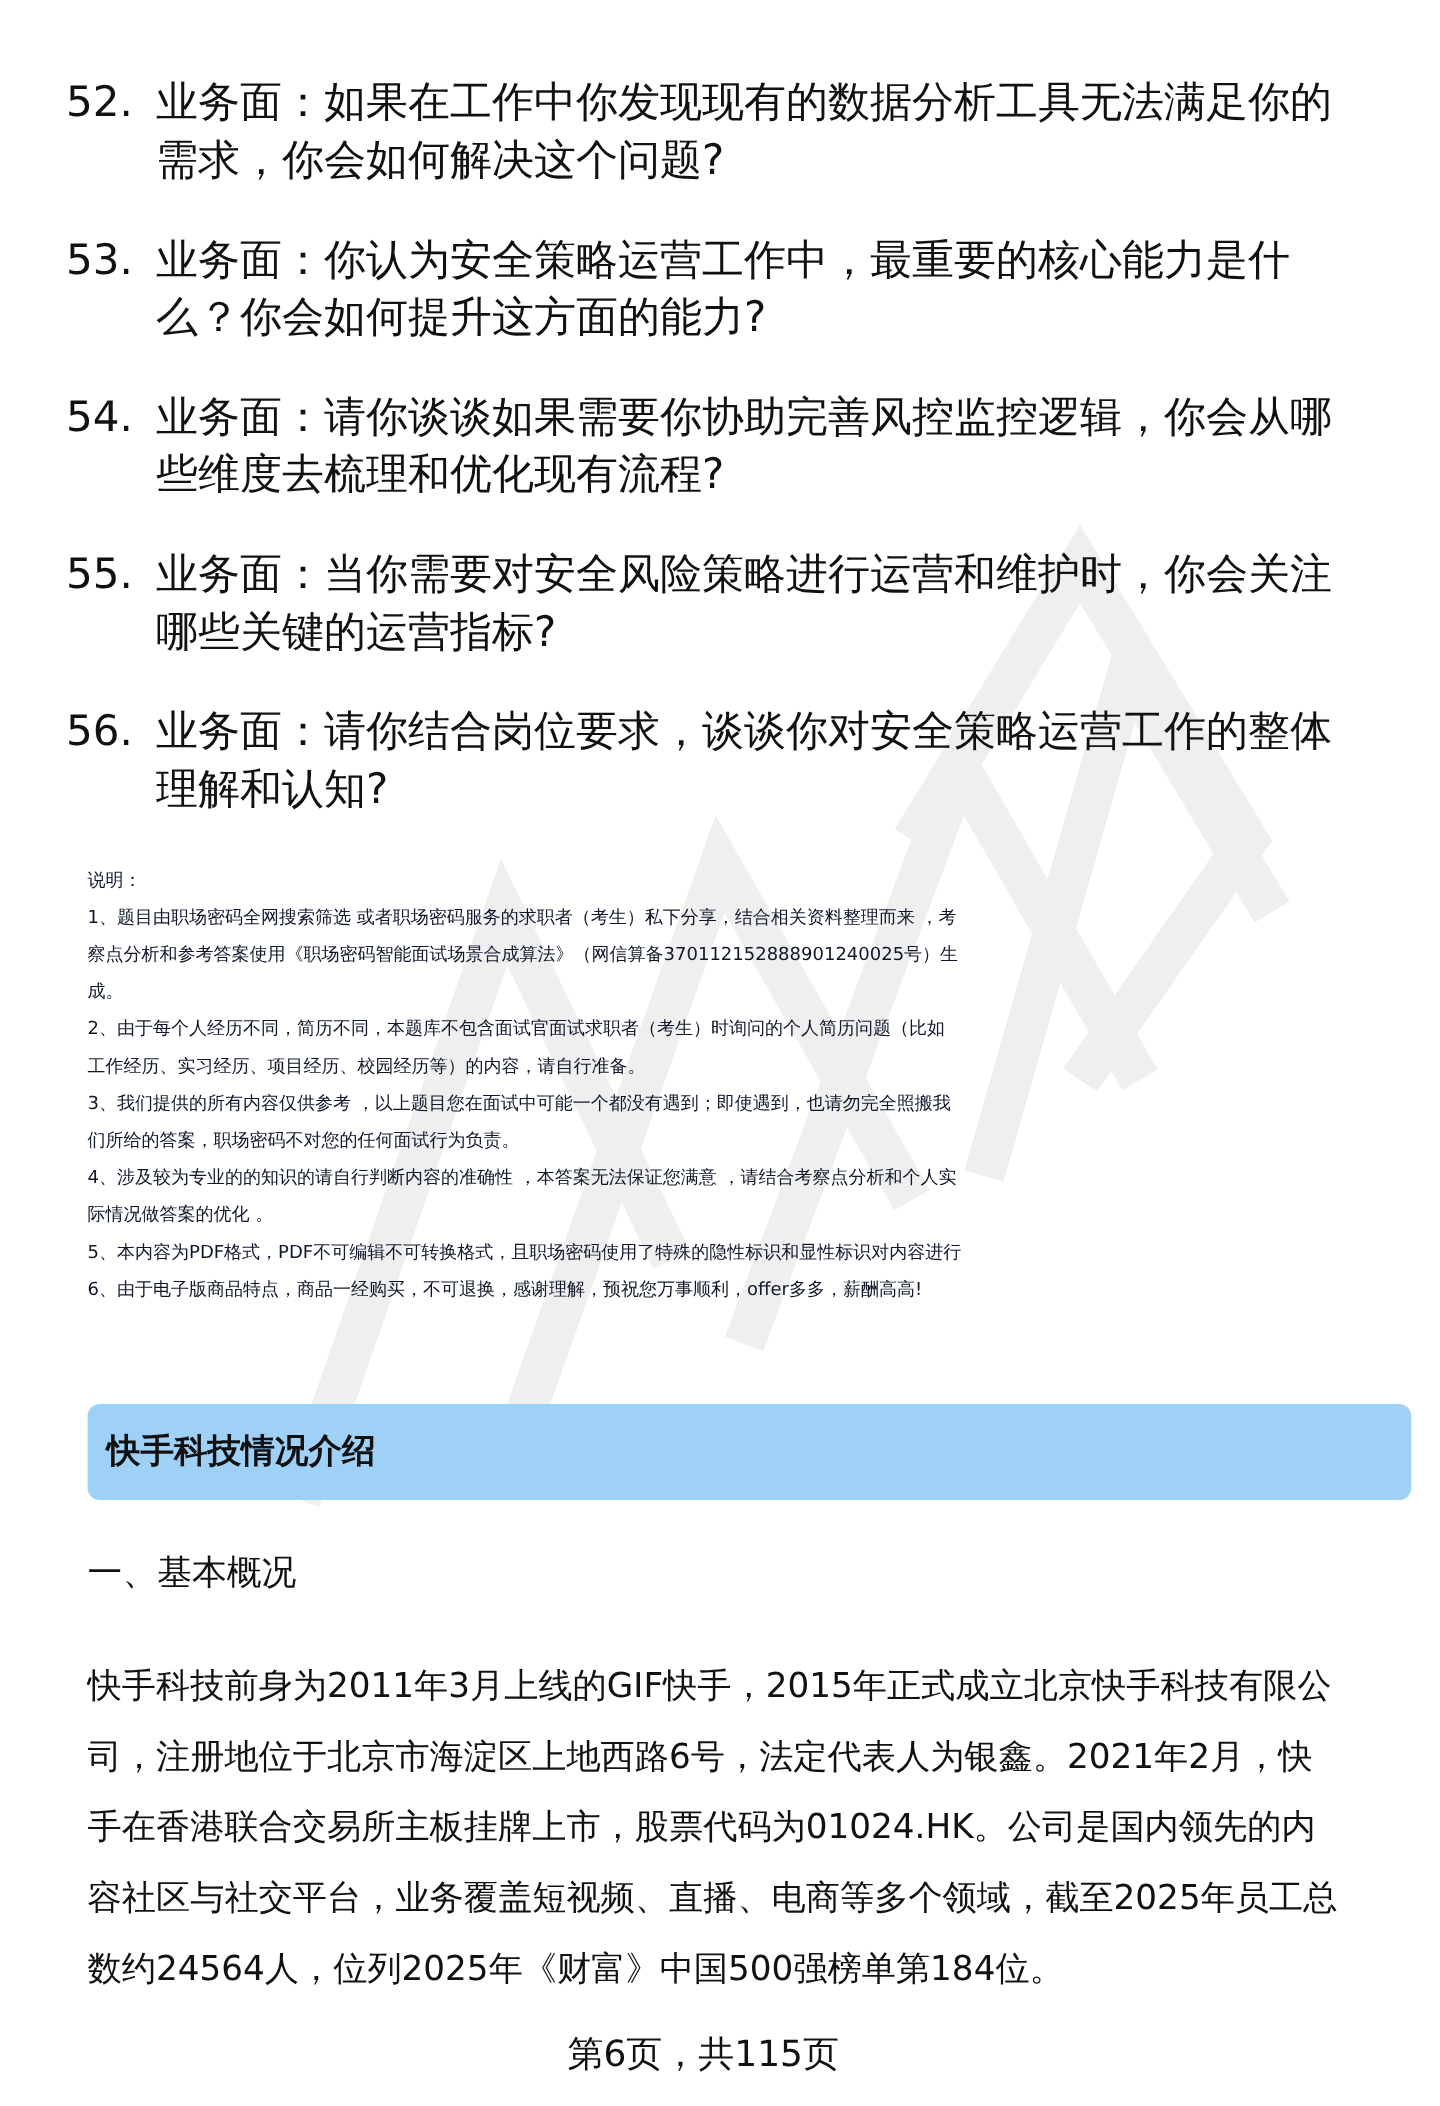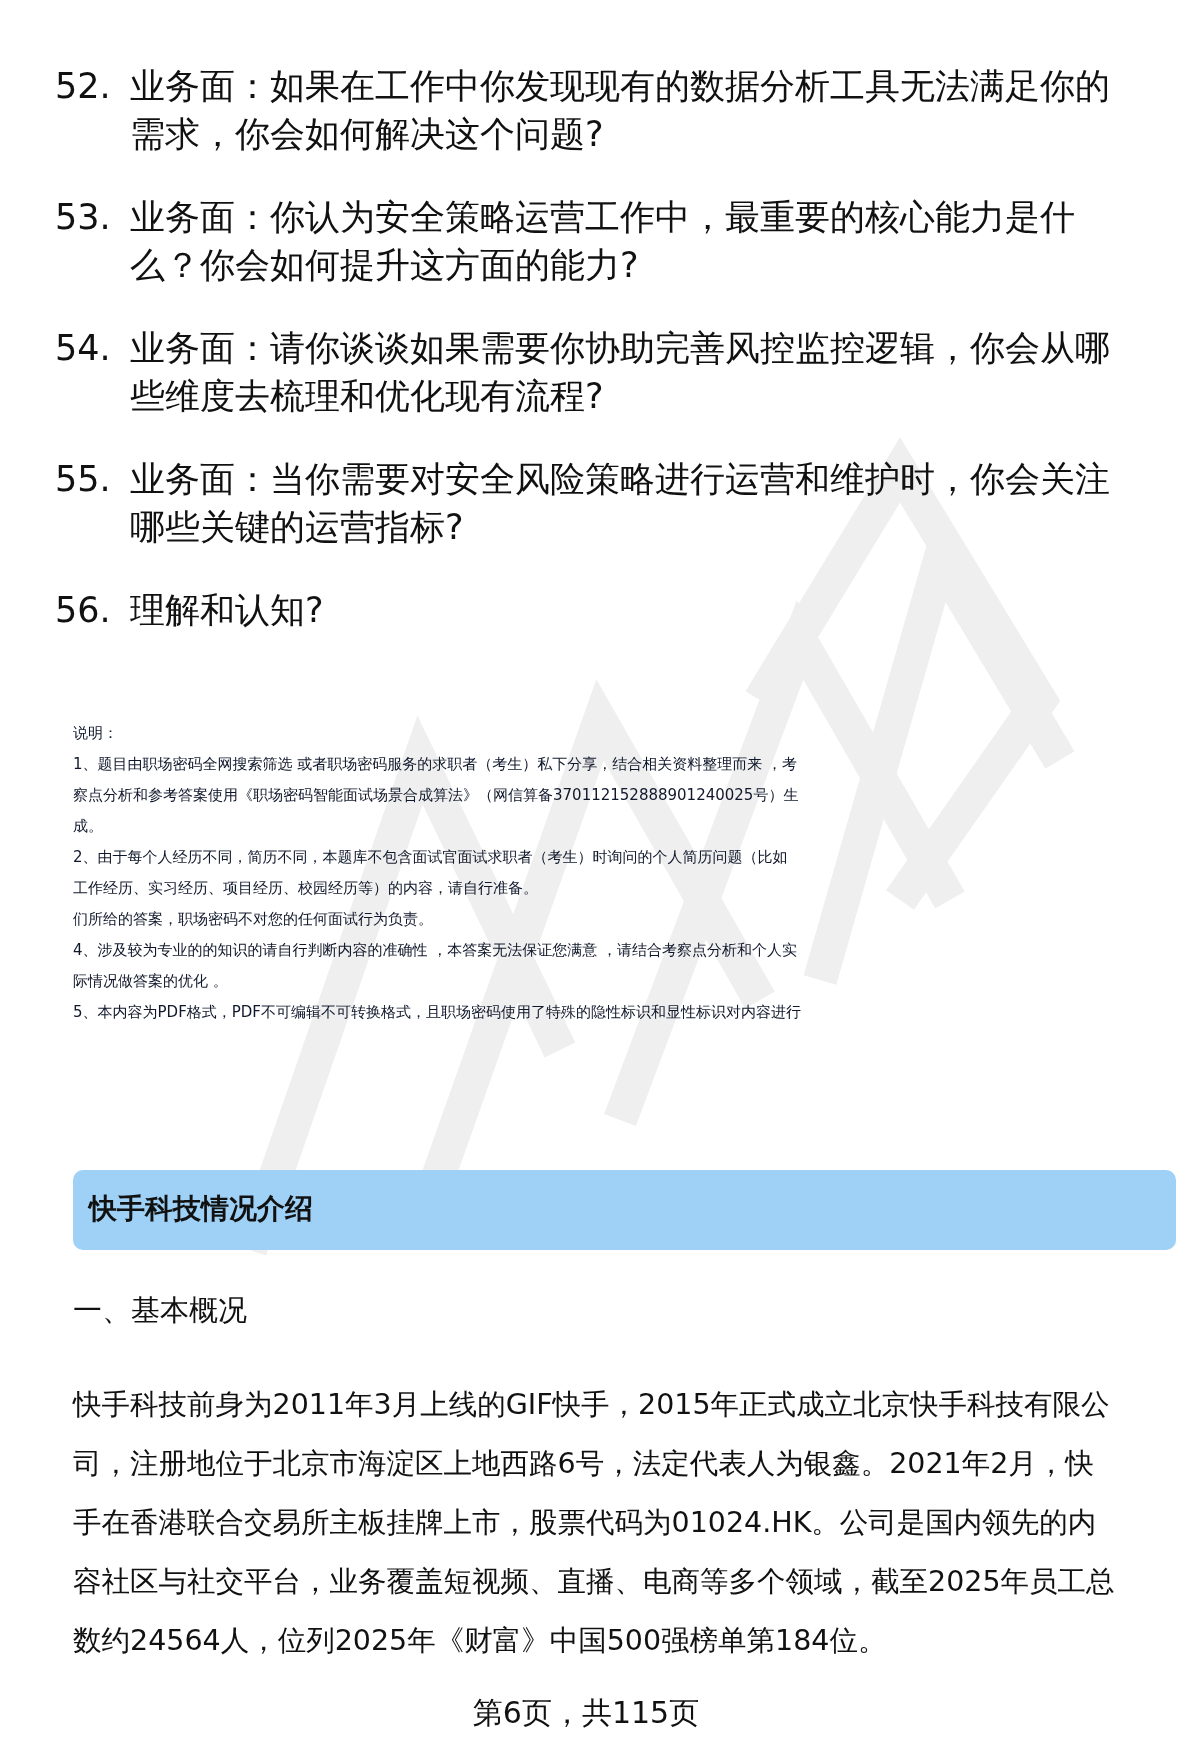--- a/index.html
+++ b/index.html
@@ -69,35 +69,38 @@
   <div class="q" style="top:455px;">
     <span class="num">55.</span>
     <div class="text">
       <div>业务面：当你需要对安全风险策略进行运营和维护时，你会关注</div>
       <div>哪些关键的运营指标?</div>
     </div>
   </div>
   <div class="q" style="top:586px;">
     <span class="num">56.</span>
     <div class="text">
+      <div>业务面：请你结合岗位要求，谈谈你对安全策略运营工作的整体</div>
       <div>理解和认知?</div>
     </div>
   </div>
 
   <div class="notes">
     <p>说明：</p>
     <p>1、题目由职场密码全网搜索筛选 或者职场密码服务的求职者（考生）私下分享，结合相关资料整理而来 ，考</p>
     <p>察点分析和参考答案使用《职场密码智能面试场景合成算法》（网信算备370112152888901240025号）生</p>
     <p>成。</p>
     <p>2、由于每个人经历不同，简历不同，本题库不包含面试官面试求职者（考生）时询问的个人简历问题（比如</p>
     <p>工作经历、实习经历、项目经历、校园经历等）的内容，请自行准备。</p>
+    <p>3、我们提供的所有内容仅供参考 ，以上题目您在面试中可能一个都没有遇到；即使遇到，也请勿完全照搬我</p>
     <p>们所给的答案，职场密码不对您的任何面试行为负责。</p>
     <p>4、涉及较为专业的的知识的请自行判断内容的准确性 ，本答案无法保证您满意 ，请结合考察点分析和个人实</p>
     <p>际情况做答案的优化 。</p>
     <p>5、本内容为PDF格式，PDF不可编辑不可转换格式，且职场密码使用了特殊的隐性标识和显性标识对内容进行</p>
+    <p>6、由于电子版商品特点，商品一经购买，不可退换，感谢理解，预祝您万事顺利，offer多多，薪酬高高!</p>
   </div>
 
   <div class="section-bar" style="background: rgb(159, 209, 247); padding-left: 20px;">
     <span class="title">快手科技情况介绍</span>
   </div>
 
   <div class="sub">一、基本概况</div>
 
   <div class="para">
     <p>快手科技前身为2011年3月上线的GIF快手，2015年正式成立北京快手科技有限公</p>

